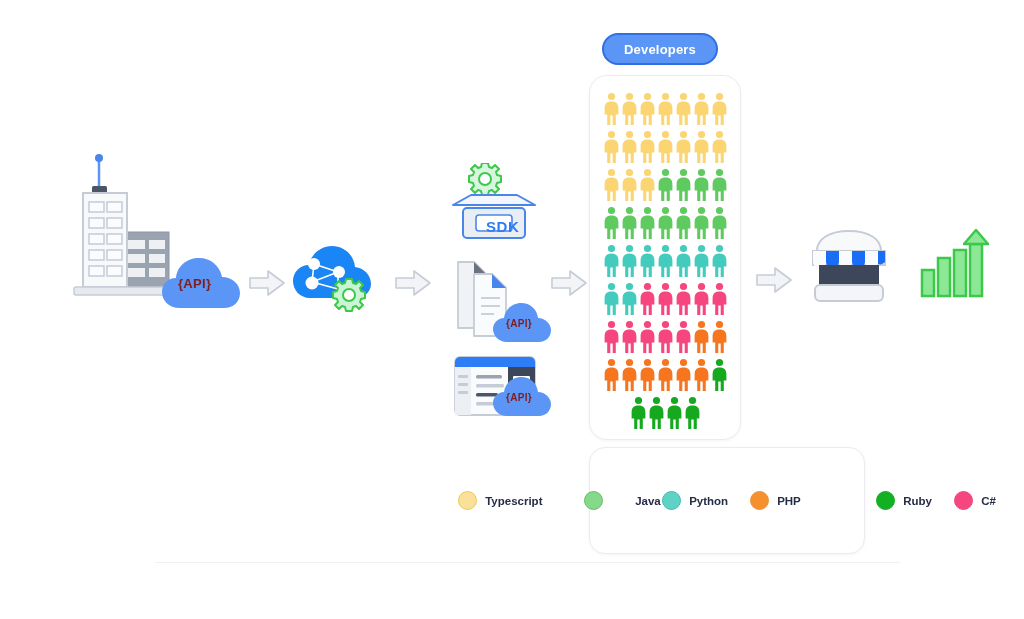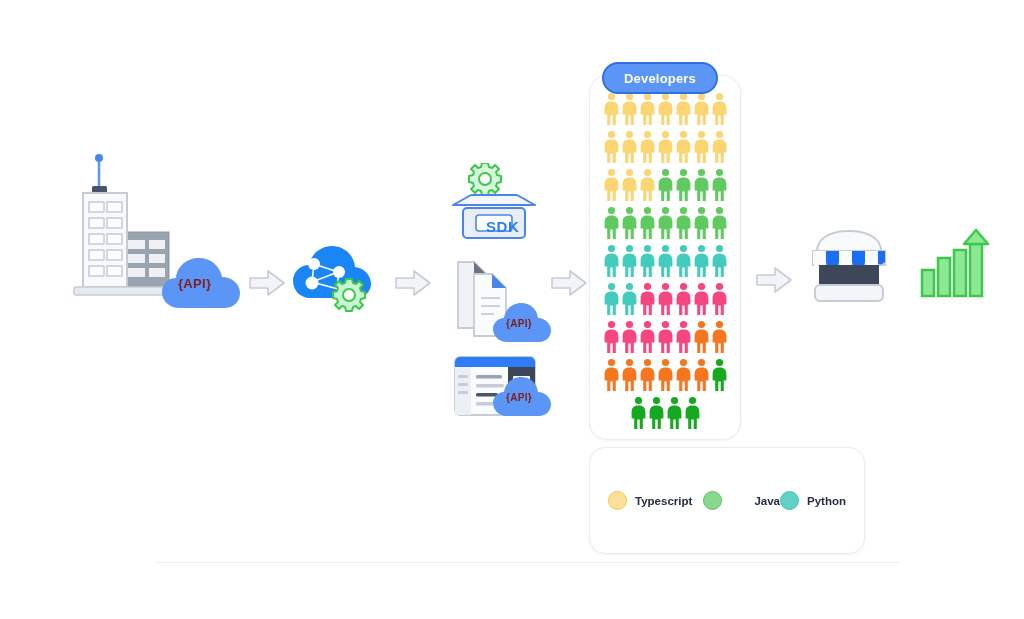--- a/index.html
+++ b/index.html
@@ -41,21 +41,21 @@
     position: absolute;
     left: 589px; top: 75px;
     width: 152px; height: 365px;
     background: #ffffff;
     border: 1px solid #ececf0;
     border-radius: 18px;
     box-shadow: 0 1px 3px rgba(30,40,70,.05);
   }
   .dev-badge {
     position: absolute;
-    left: 602px; top: 62px;
+    left: 602px; top: 33px;
     width: 116px; height: 32px;
     background: #5b96f7;
     border: 2px solid #2f6fe4;
     border-radius: 16px;
     color: #ffffff;
     font-size: 13px;
     font-weight: bold;
     display: flex; align-items: center; justify-content: center;
     letter-spacing: .2px;
     z-index: 4;
@@ -80,21 +80,21 @@
 
   
   .legend {
     position: absolute;
     left: 589px; top: 447px;
     width: 276px; height: 107px;
     background: #ffffff;
     border: 1px solid #ececf0;
     border-radius: 16px;
     box-shadow: 0 1px 3px rgba(30,40,70,.05);
-    display: flex; flex-direction: column;
+    display: flex; flex-direction: row;
     justify-content: center;
     padding: 0 18px;
     gap: 22px;
   }
   .legend-row { display: flex; align-items: center; }
   .legend-item { display: flex; align-items: center; gap: 8px; }
   .legend-dot {
     width: 19px; height: 19px; border-radius: 50%;
     flex: 0 0 auto;
   }
@@ -518,20 +518,34 @@
         </div>
         <div class="legend-item" style="width: 78px; gap: 32px;">
           <span class="legend-dot" style="background: rgb(134, 216, 138); border: 1.5px solid rgb(95, 194, 103);"></span>
           <span class="legend-label">Java</span>
         </div>
         <div class="legend-item" style="width: auto;">
           <span class="legend-dot" style="background: rgb(95, 210, 198); border: 1.5px solid rgb(60, 192, 180);"></span>
           <span class="legend-label">Python</span>
         </div>
       </div>
+      <div class="legend-row">
+        <div class="legend-item" style="width: 126px;">
+          <span class="legend-dot" style="background: rgb(245, 144, 47); border: 1.5px solid rgb(245, 144, 47);"></span>
+          <span class="legend-label">PHP</span>
+        </div>
+        <div class="legend-item" style="width: 78px;">
+          <span class="legend-dot" style="background: rgb(18, 176, 35); border: 1.5px solid rgb(18, 176, 35);"></span>
+          <span class="legend-label">Ruby</span>
+        </div>
+        <div class="legend-item" style="width: auto;">
+          <span class="legend-dot" style="background: rgb(245, 70, 127); border: 1.5px solid rgb(245, 70, 127);"></span>
+          <span class="legend-label">C#</span>
+        </div>
+      </div>
     </div>
 
   <div class="arrow" style="left:755px; top:265px;">
     <svg width="40" height="30" viewBox="0 0 40 30">
       <path d="M2 10 L20 10 L20 3 L36 15 L20 27 L20 20 L2 20 Z" fill="#f2f4f7" stroke="#c6ccd6" stroke-width="1.6" stroke-linejoin="round"></path>
     </svg>
   </div>
 
   <div class="node" style="left:805px; top:225px;">
     <svg width="100" height="80" viewBox="0 0 100 80">

